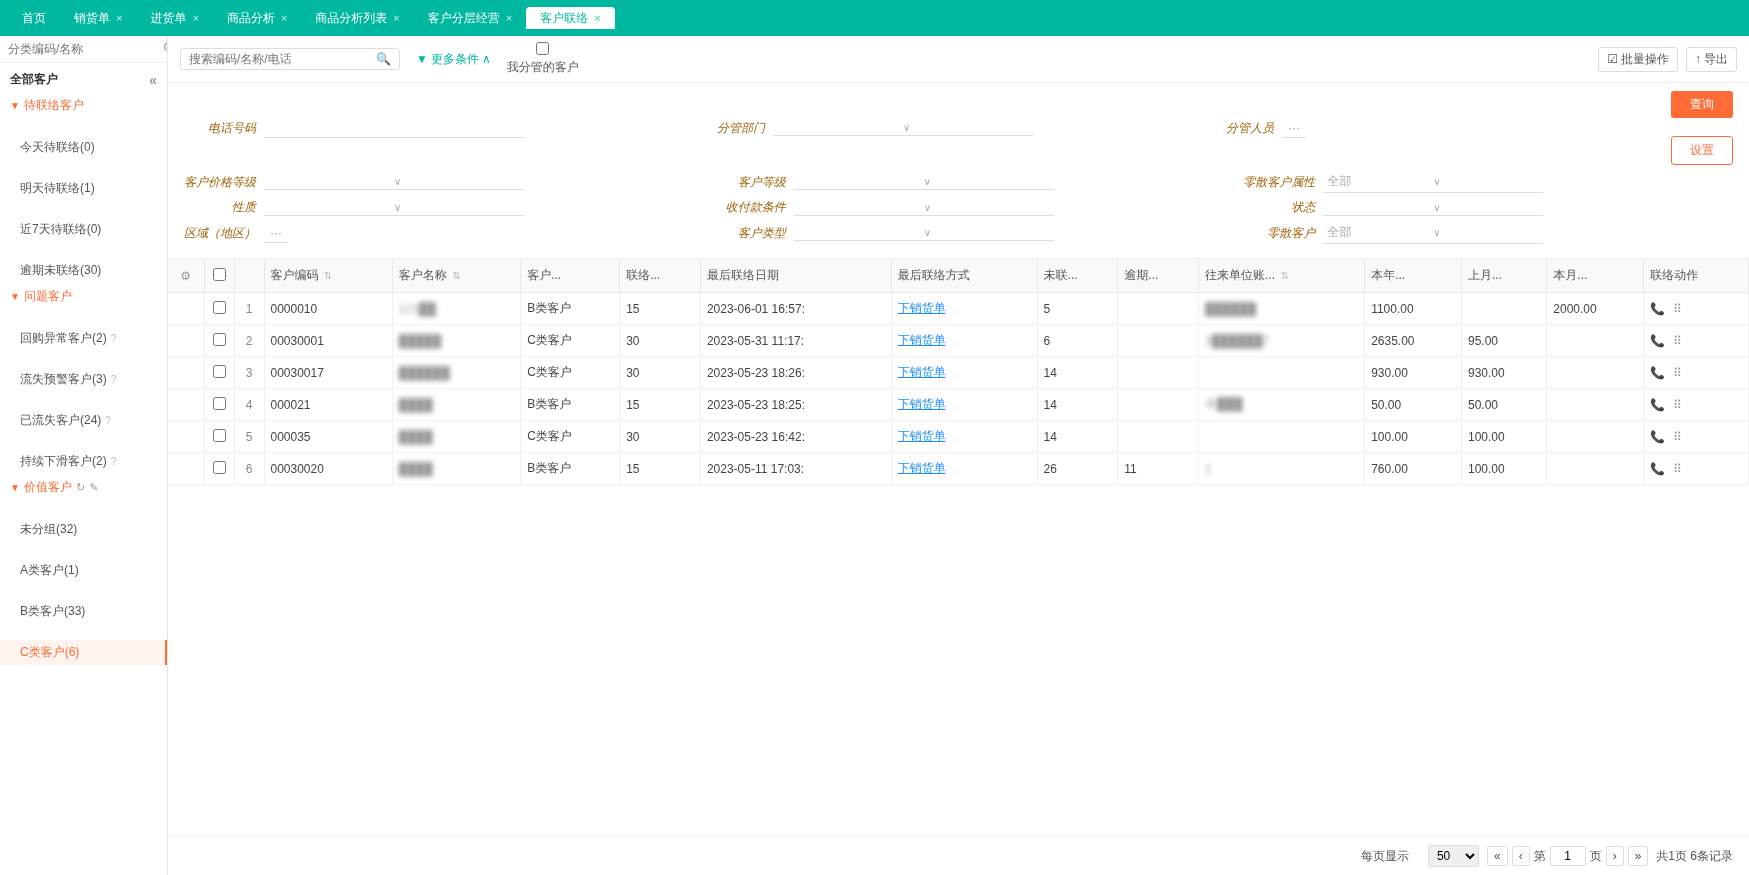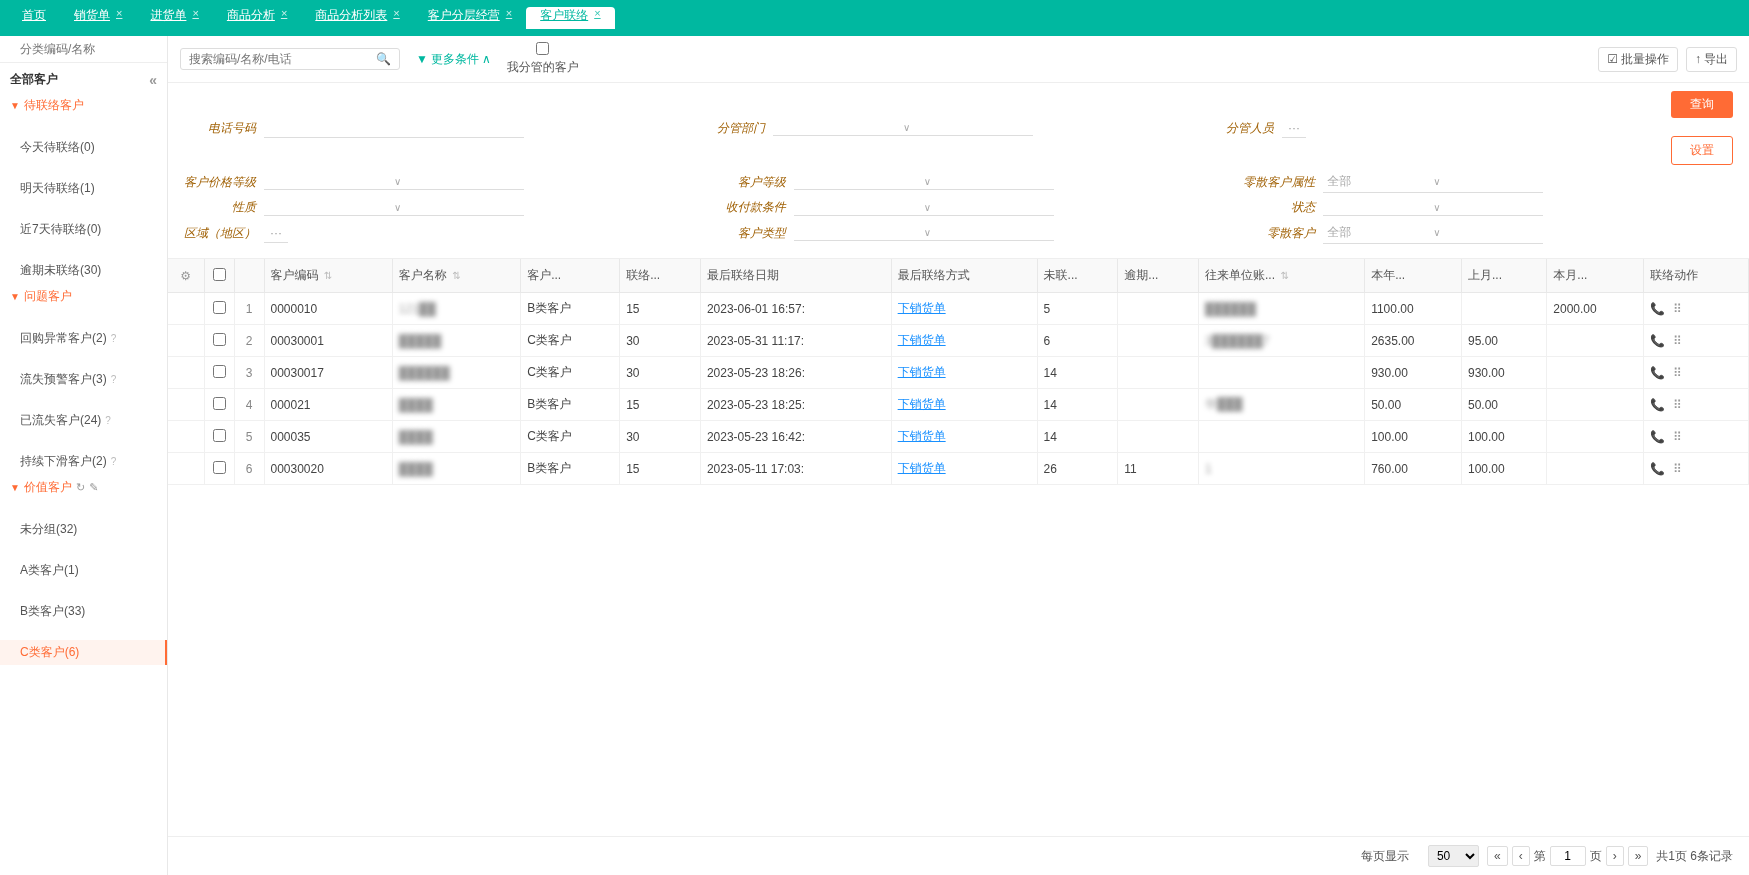--- a/index.html
+++ b/index.html
@@ -1,29 +1,29 @@
 <!DOCTYPE html>
 <html><head>
   <meta charset="utf-8">
   <style>
     * { box-sizing: border-box; margin: 0; padding: 0; font-family: 'Microsoft YaHei', Arial, sans-serif; font-size: 12px; }
     body { background: #f5f5f5; overflow: hidden; width: 1749px; height: 875px; }
 
     
     .top-nav { display: flex; align-items: center; background: #00b8a0; height: 36px; padding: 0 8px; }
-    .nav-item { color: #fff; padding: 0 14px; height: 22px; display: flex; cursor: pointer; font-size: 13px; white-space: nowrap; text-decoration: underline; }
+    .nav-item { color: #fff; padding: 0 14px; height: 22px; display: flex; align-items: center; cursor: pointer; font-size: 13px; white-space: nowrap; }
     .nav-item.active { background: #fff; color: #00b8a0; border-radius: 4px 4px 0 0; }
     .nav-item .close-x { margin-left: 6px; font-size: 11px; opacity: 0.8; }
 
     
     .main-layout { display: flex; height: calc(875px - 36px); }
 
     
     .sidebar { width: 168px; background: #fff; border-right: 1px solid #e8e8e8; display: flex; flex-direction: column; overflow-y: auto; flex-shrink: 0; }
-    .sidebar-search { display: flex; align-items: center; padding: 6px 20px; border-bottom: 1px solid #eee; }
+    .sidebar-search { display: flex; align-items: center; padding: 6px 8px; border-bottom: 1px solid #eee; }
     .sidebar-search input { border: none; outline: none; flex: 1; font-size: 12px; color: #666; background: transparent; }
     .sidebar-search .search-icon { color: #999; cursor: pointer; }
     .sidebar-section-title { display: flex; align-items: center; justify-content: space-between; padding: 8px 10px 4px; font-weight: bold; color: #333; font-size: 13px; }
     .sidebar-collapse-icon { color: #999; cursor: pointer; font-size: 14px; }
     .sidebar-group-label { display: flex; align-items: center; padding: 5px 10px; color: #ff6b35; font-size: 12px; cursor: pointer; }
     .sidebar-group-label .arrow { margin-right: 4px; font-size: 10px; }
     .sidebar-item { padding: 4px 10px 4px 20px; color: #555; cursor: pointer; display: flex; align-items: center; margin-top: 16px; }
     .sidebar-item.active { background: #fff3ee; color: #ff6b35; border-right: 2px solid #ff6b35; }
     .sidebar-item .help-icon { margin-left: 4px; color: #bbb; font-size: 10px; }
 

